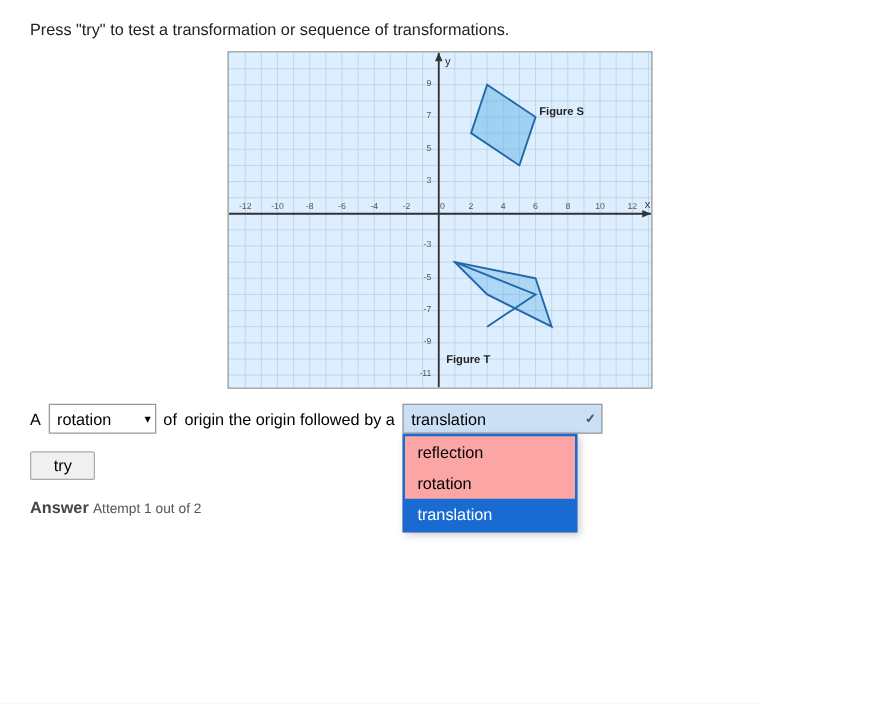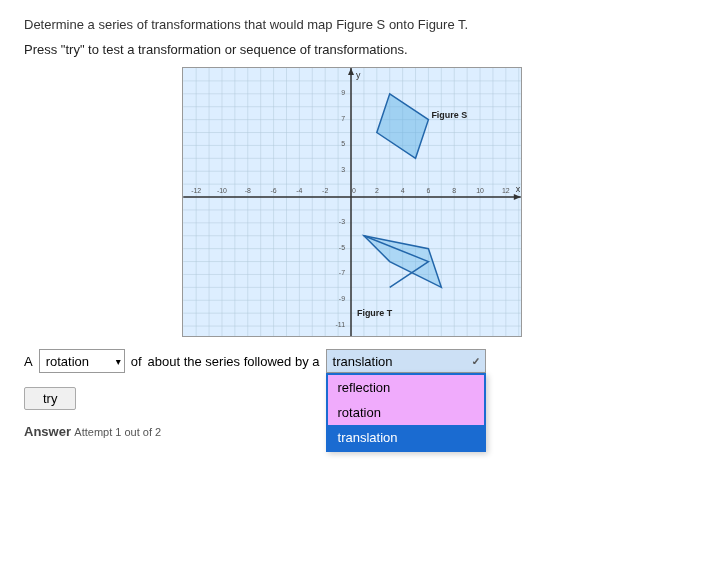--- a/index.html
+++ b/index.html
@@ -106,24 +106,24 @@
     .try-button {
       border: 1px solid #aaa;
       background: #f0f0f0;
       padding: 3px 18px;
       font-size: 13px;
       cursor: pointer;
       border-radius: 2px;
     }
     .dropdown-menu {
       position: absolute;
-      background: #f0abfc;
+      background: #fca5a5;
       border: 2px solid #1a6bd1;
       z-index: 100;
-      width: 160px;
+      width: 140px;
       box-shadow: 2px 2px 6px rgba(0,0,0,0.2);
     }
     .dropdown-menu-item {
       padding: 5px 10px;
       font-size: 13px;
       cursor: pointer;
       color: #000;
     }
     .dropdown-menu-item.selected {
       background: #1a6bd1;
@@ -145,21 +145,20 @@
     }
     .dropdown-container {
       position: relative;
       display: inline-block;
     }
   </style>
 </head>
 <body>
 
 <div class="page">
-  <div class="header-text">Determine a series of transformations that would map Figure S onto Figure T.</div>
   <div class="instruction">Press "try" to test a transformation or sequence of transformations.</div>
 
   <div class="graph-container">
     <div class="graph-area">
       <svg class="grid-svg" viewBox="0 0 340 270" xmlns="http://www.w3.org/2000/svg">
 
         <rect width="340" height="270" fill="#ddeeff"></rect>
 
         <g stroke="#b0c8d8" stroke-width="0.5">
 
@@ -266,21 +265,21 @@
     <span>A</span>
     <div class="select-wrapper">
       <select class="dropdown-select">
         <option>rotation</option>
         <option>reflection</option>
         <option>translation</option>
         <option>dilation</option>
       </select>
     </div>
     <span>of</span>
-    <span>about the series followed by a</span>
+    <span>origin the origin followed by a</span>
     <div class="dropdown-container">
       <div class="text-input-box" style="display:flex;align-items:center;padding-left:6px;cursor:pointer;">
         <span style="font-size:13px;color:#000;">translation</span>
         <span style="margin-left:auto;margin-right:4px;font-size:10px;color:#555;">✓</span>
       </div>
       <div class="dropdown-menu" style="top:24px;left:0;">
         <div class="dropdown-menu-item">reflection</div>
         <div class="dropdown-menu-item">rotation</div>
         <div class="dropdown-menu-item selected">translation</div>
       </div>

